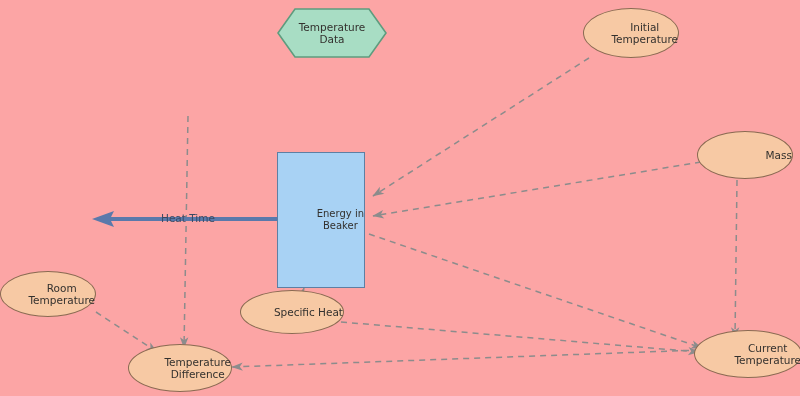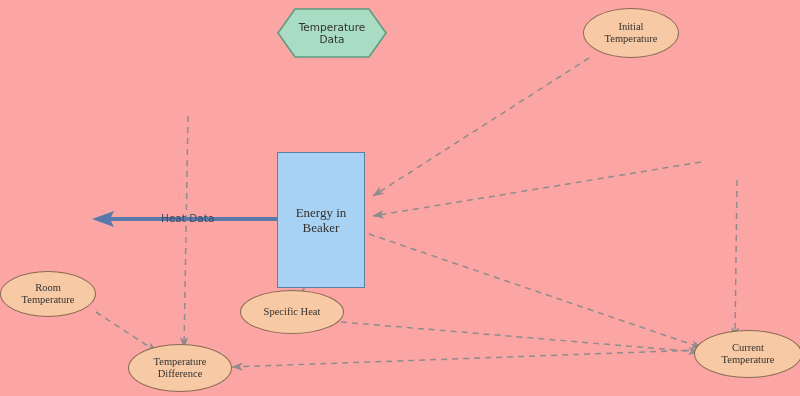--- a/index.html
+++ b/index.html
@@ -19,45 +19,44 @@
     position: absolute;
     left: 0;
     top: 0;
     width: 800px;
     height: 396px;
   }
   .node {
     position: absolute;
     display: flex;
     align-items: center;
-    justify-content: center;
+    justify-content: flex-end;
     text-align: center;
     color: #33312e;
     line-height: 1.18;
     z-index: 3;
     box-sizing: border-box;
-    font-family: Liberation Serif, serif;
   }
   .node .lbl {
     display: block;
     white-space: pre-line;
     pointer-events: none;
   }
   
   .ellipse {
     border-radius: 50%;
     background: #f7c9a4;
     border: 1.4px solid #8a6a52;
     font-size: 10.5px;
   }
   
   .rect {
     background: #a8d2f4;
     border: 1.6px solid #5e7fa3;
-    font-size: 13px;
+    font-size: 10px;
   }
   
   .hexwrap {
     position: absolute;
     z-index: 3;
     display: flex;
     align-items: center;
     justify-content: center;
   }
   .hexwrap svg {
@@ -133,28 +132,31 @@
     <span class="lbl">Temperature
 Data</span>
   </div>
 
 
   <div class="node ellipse" style="left:583px; top:8px; width:96px; height:50px;">
     <span class="lbl">Initial
 Temperature</span>
   </div>
 
+  <div class="node ellipse" style="left:697px; top:131px; width:96px; height:48px;">
+    <span class="lbl">Mass</span>
+  </div>
 
   <div class="node rect" style="left:277px; top:152px; width:88px; height:136px;">
     <span class="lbl">Energy in
 Beaker</span>
   </div>
 
   <div class="flow-label" style="left:161px; top:212px;">
-    <span>Heat Data</span>
+    <span>Heat Time</span>
   </div>
 
   <div class="node ellipse" style="left:0; top:271px; width:96px; height:46px;">
     <span class="lbl">Room
 Temperature</span>
   </div>
 
   <div class="node ellipse" style="left:240px; top:290px; width:104px; height:44px;">
     <span class="lbl">Specific Heat</span>
   </div>

